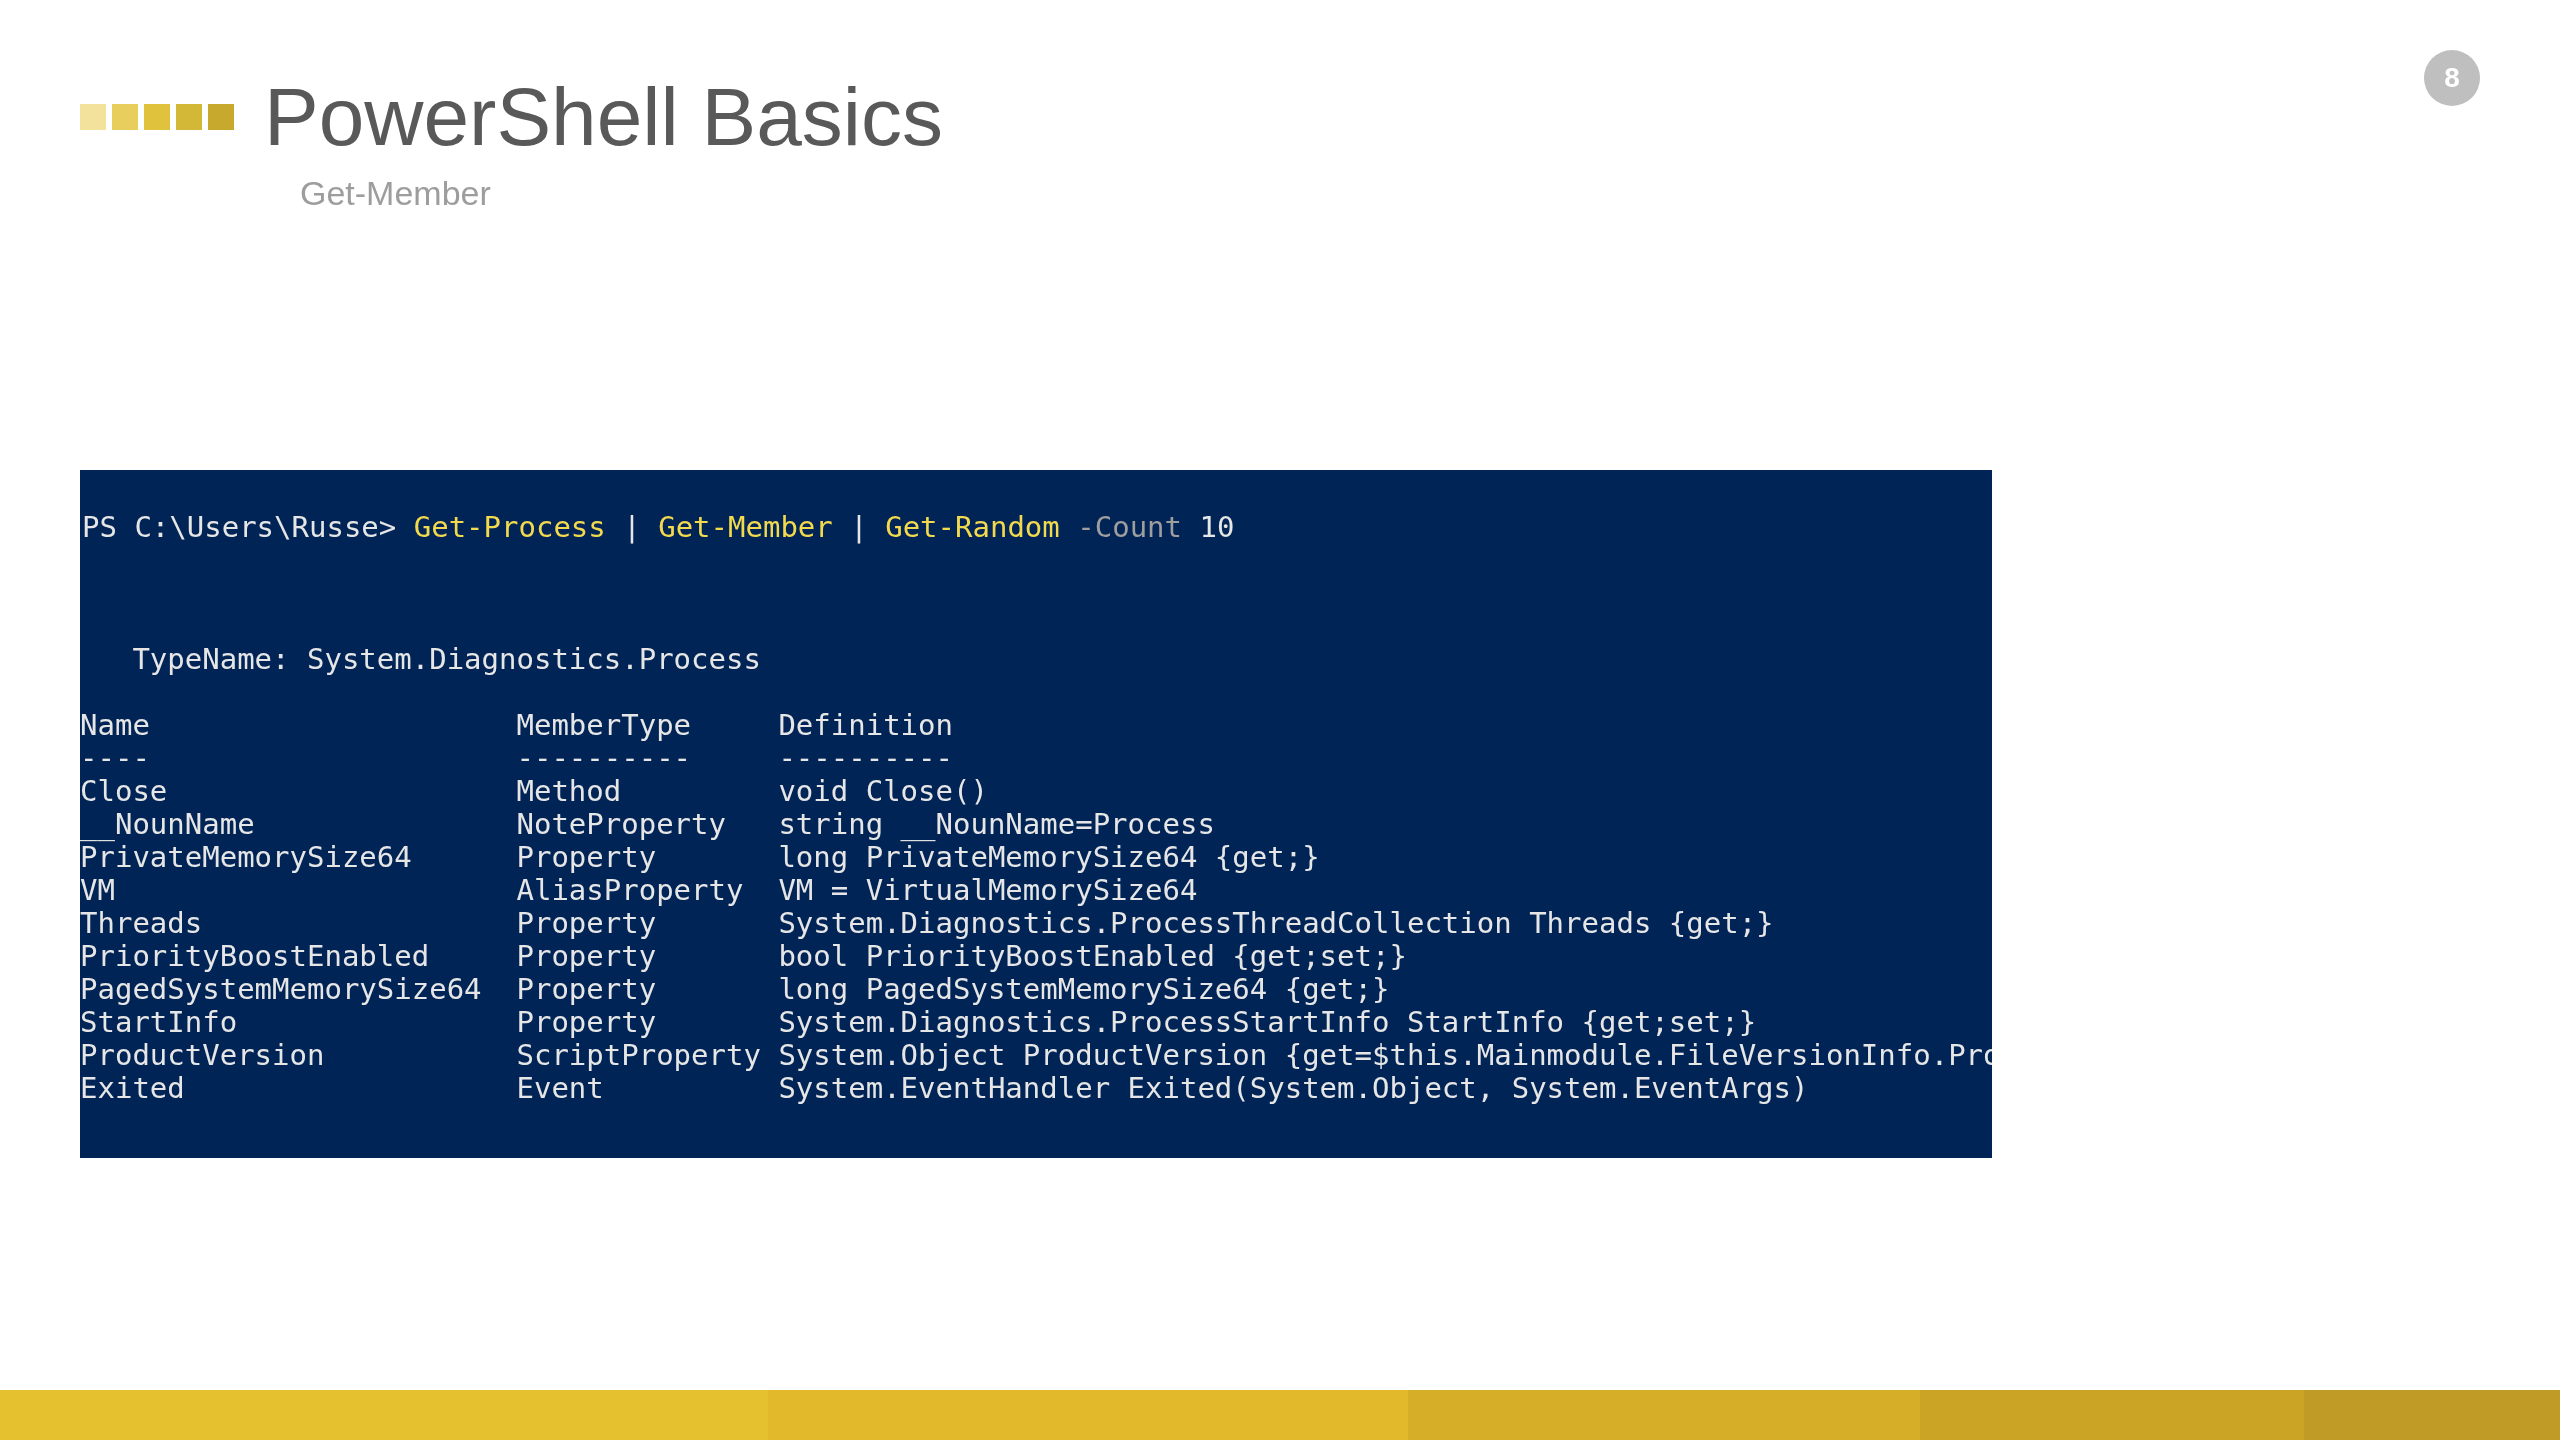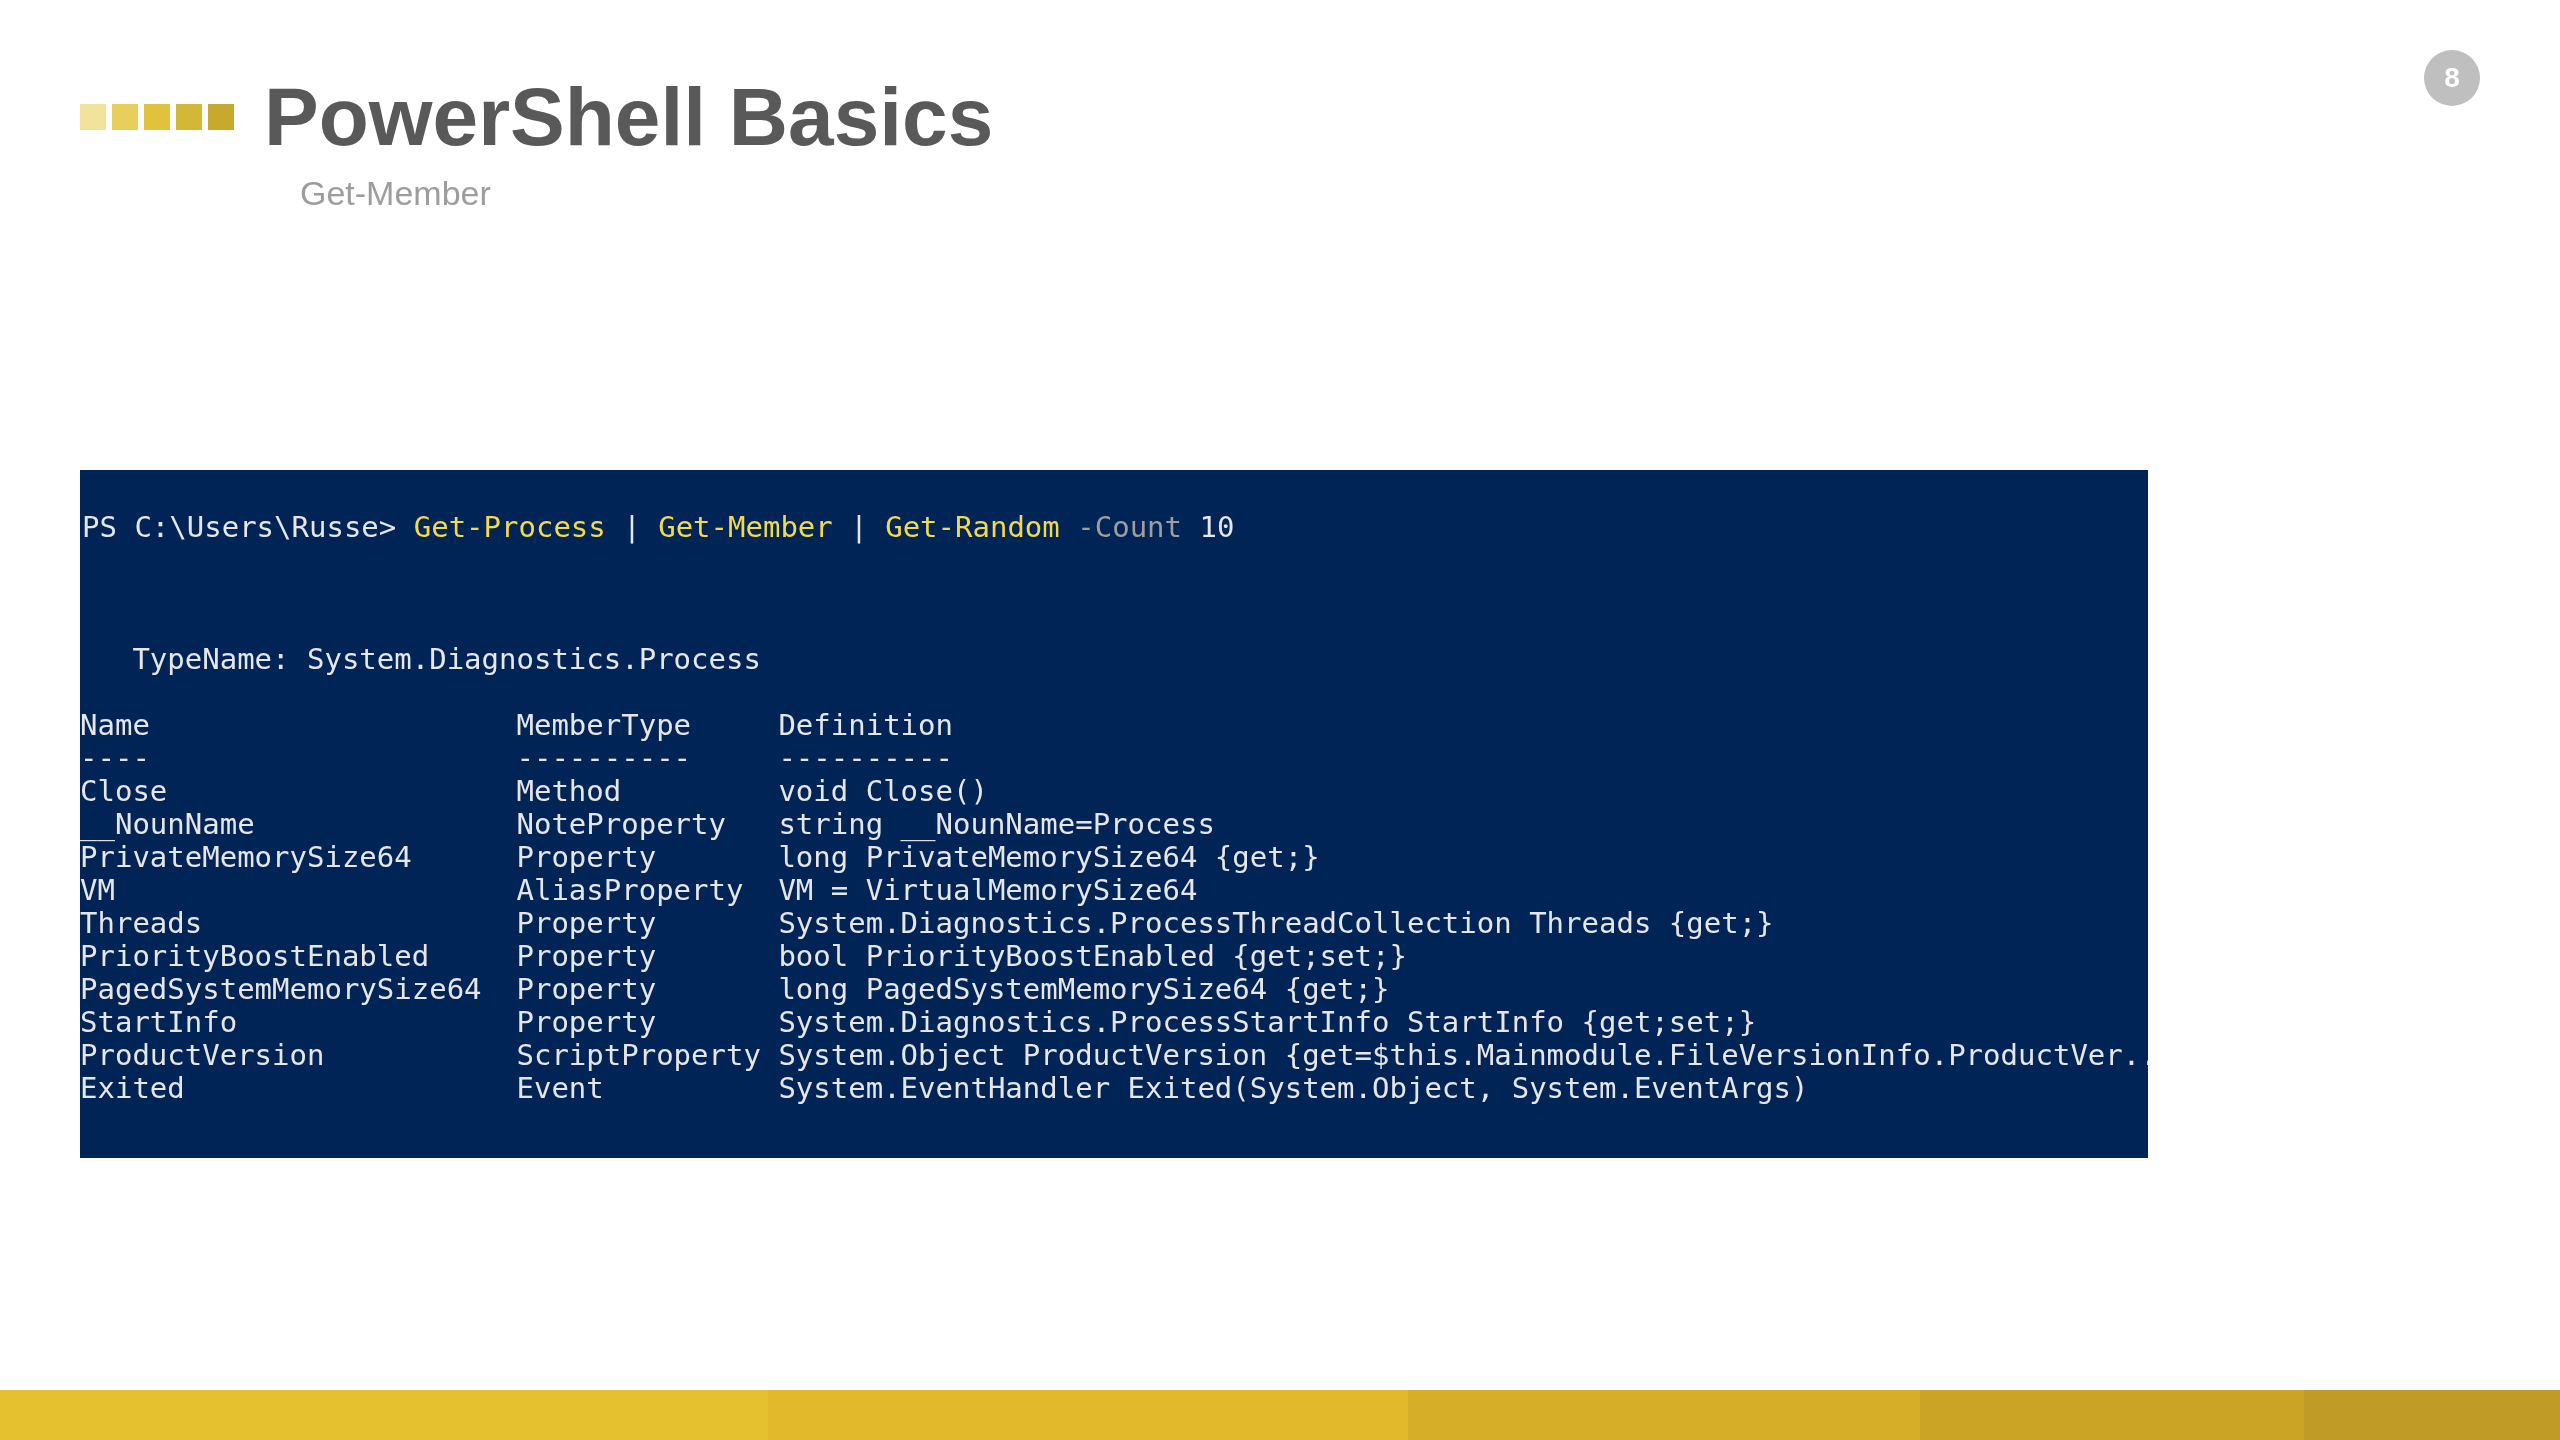--- a/index.html
+++ b/index.html
@@ -8,32 +8,32 @@
   
   .header { position: absolute; top: 70px; left: 80px; }
   .title-row { display: flex; align-items: center; }
   .bars { display: flex; gap: 6px; margin-right: 30px; }
   .bars span { display: block; width: 26px; height: 26px; }
   .b1 { background: #f2e29b; }
   .b2 { background: #e8cf5d; }
   .b3 { background: #e0c23c; }
   .b4 { background: #d3b736; }
   .b5 { background: #c7aa2d; }
-  .title { font-size: 82px; font-weight: 700; color: #595959; letter-spacing: 0; }
+  .title { font-size: 82px; font-weight: 400; color: #595959; letter-spacing: 0; }
   .subtitle { font-size: 34px; color: #9d9d9d; margin-left: 220px; margin-top: 10px; }
 
   
   .page-badge { position: absolute; top: 50px; right: 80px; width: 56px; height: 56px; border-radius: 50%; background: #bfbfbf; color: #fff; display: flex; align-items: center; justify-content: center; font-size: 28px; font-weight: 600; }
 
   
   .console {
     position: absolute;
     top: 470px;
     left: 80px;
-    width: 2068px;
+    width: 1912px;
     background: #012456;
     color: #e6e6e6;
     font-family: Consolas, 'Lucida Console', Menlo, monospace;
     font-size: 29px;
     line-height: 33px;
     white-space: pre;
     padding: 8px 0 20px 0;
     overflow: hidden;
   }
   .prompt-line { padding-left: 2px; }

